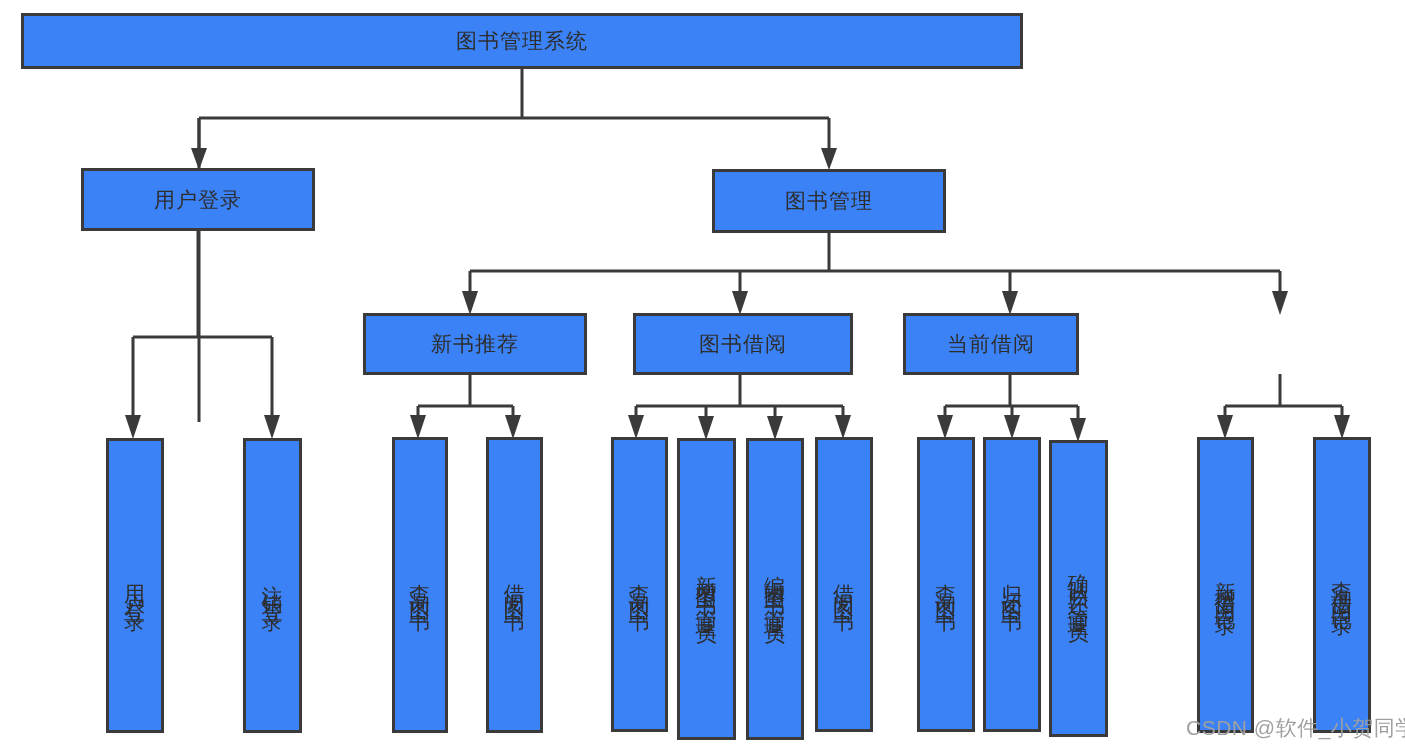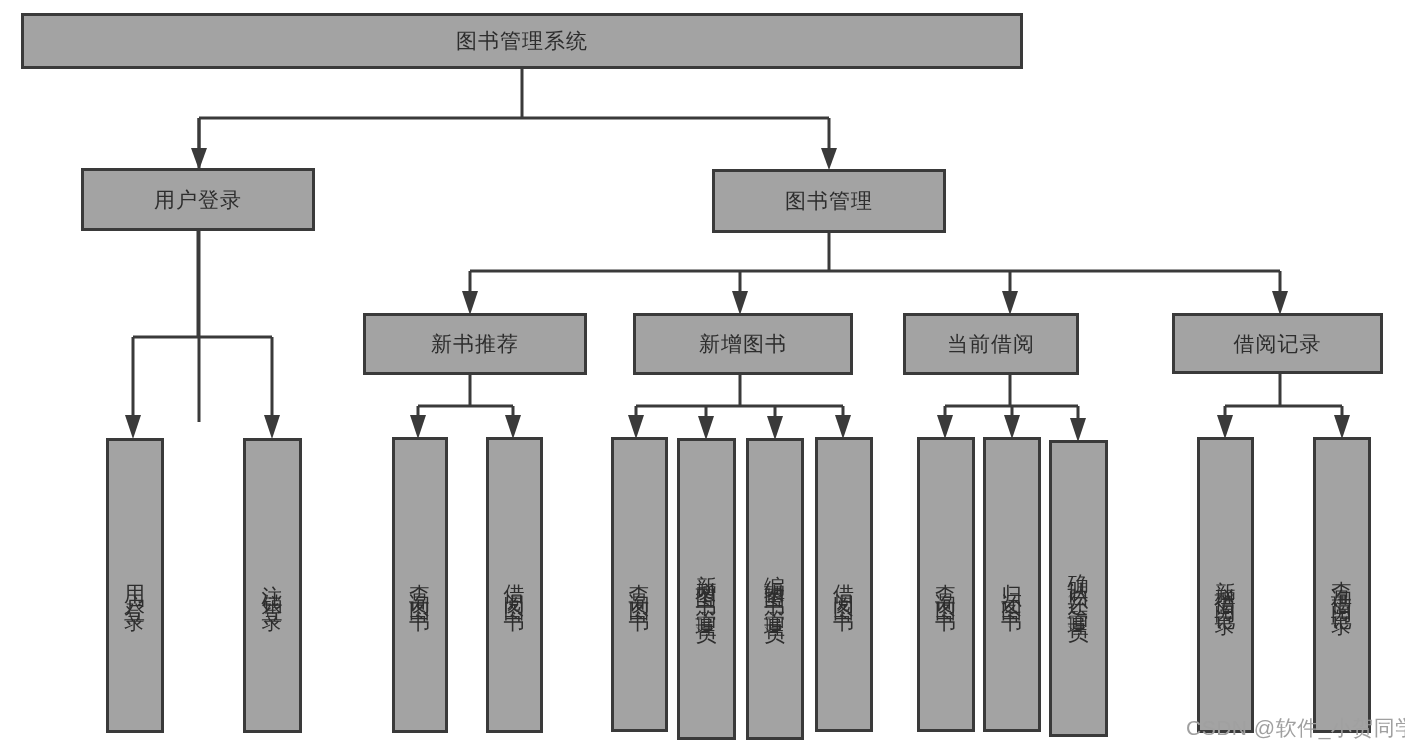--- a/index.html
+++ b/index.html
@@ -8,21 +8,21 @@
     width:1405px;height:747px;
     background:#ffffff;
     font-family:"Liberation Sans","DejaVu Sans",sans-serif;
     overflow:hidden;
   }
   #wires{position:absolute;left:0;top:0;width:1405px;height:747px;}
   .node{
     position:absolute;
     box-sizing:border-box;
     border:3px solid #3a3a3a;
-    background:#a3a3a3;
+    background:#3b82f6;
     color:#2d2d2d;
     display:flex;
     align-items:center;
     justify-content:center;
     text-align:center;
   }
   .h{
     font-size:21px;
     letter-spacing:1px;
   }
@@ -97,23 +97,22 @@
       <polygon points="1334,415 1350,415 1342,439"></polygon>
     </g>
   </svg>
 
   <div class="node h" style="left:21px;top:13px;width:1002px;height:56px;">图书管理系统</div>
 
   <div class="node h" style="left:81px;top:168px;width:234px;height:63px;">用户登录</div>
   <div class="node h" style="left:363px;top:313px;width:224px;height:62px;">新书推荐</div>
 
   <div class="node h" style="left:712px;top:169px;width:234px;height:64px;">图书管理</div>
-  <div class="node h" style="left:633px;top:313px;width:220px;height:62px;">新增图书</div>
+  <div class="node h" style="left:633px;top:313px;width:220px;height:62px;">图书借阅</div>
   <div class="node h" style="left:903px;top:313px;width:176px;height:62px;">当前借阅</div>
-  <div class="node h" style="left:1172px;top:313px;width:211px;height:61px;">借阅记录</div>
 
   <div class="node v" style="left:106px;top:438px;width:58px;height:295px;">用户登录</div>
   <div class="node v" style="left:243px;top:438px;width:59px;height:295px;">注销登录</div>
 
   <div class="node v" style="left:392px;top:437px;width:56px;height:296px;">查询图书</div>
   <div class="node v" style="left:486px;top:437px;width:57px;height:296px;">借阅图书</div>
 
   <div class="node v" style="left:611px;top:437px;width:57px;height:295px;">查询图书</div>
   <div class="node v tight" style="left:677px;top:438px;width:59px;height:302px;">新增图书（管理员）</div>
   <div class="node v tight" style="left:746px;top:438px;width:58px;height:302px;">编辑图书（管理员）</div>

